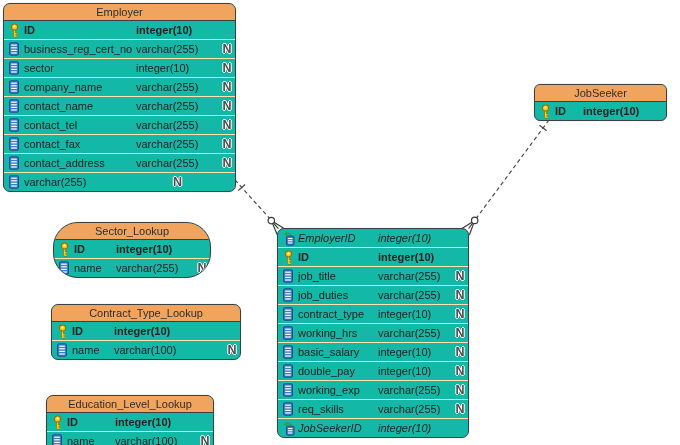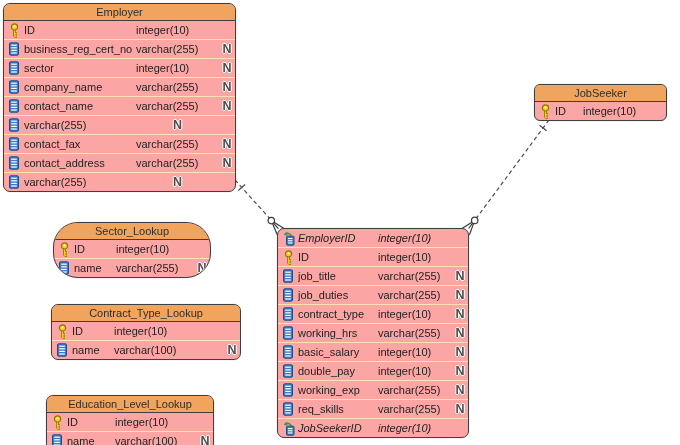--- a/index.html
+++ b/index.html
@@ -2,38 +2,38 @@
 <html><head>
 <meta charset="utf-8">
 <style>
   html,body{margin:0;padding:0;background:#ffffff;}
   body{font-family:"Liberation Sans", sans-serif;}
   .canvas{position:relative;width:680px;height:445px;background:#ffffff;overflow:hidden;}
   .connectors{position:absolute;left:0;top:0;width:680px;height:445px;z-index:1;}
   .erd-table{
     position:absolute;z-index:2;box-sizing:border-box;
     border:1.5px solid #3f3f3f;border-radius:7px;overflow:hidden;
-    background:#fca5a5;
+    background:#14b8a6;
     box-shadow:0 0 0 0.5px rgba(0,0,0,0.08);
   }
   .erd-header{
     height:16px;line-height:16px;text-align:center;
     background:#F0A45E;border-bottom:1.2px solid #3f3f3f;
     font-size:11px;color:#2e2e2e;
     white-space:nowrap;overflow:hidden;
   }
   .erd-row{
     display:grid;align-items:center;height:18px;
     grid-template-columns:20px var(--namew,80px) 1fr 16px;
     font-size:11px;color:#222;
   }
   .erd-row + .erd-row{border-top:1px solid #FFE3AE;}
   .erd-row .cicon{display:flex;align-items:center;justify-content:center;height:100%;}
   .erd-row .cname,.erd-row .ctype{white-space:nowrap;overflow:hidden;}
-  .erd-row.pk .cname,.erd-row.pk .ctype{font-weight:normal;}
+  .erd-row.pk .cname,.erd-row.pk .ctype{font-weight:bold;}
   .erd-row.fk .cname,.erd-row.fk .ctype{font-style:italic;}
   .nullable{
     font-weight:bold;font-size:12.5px;color:#4d4d4d;line-height:1;
     text-align:center;
     text-shadow:-1px 0 #fff,1px 0 #fff,0 -1px #fff,0 1px #fff;
   }
 </style>
 </head>
 <body>
 
@@ -139,20 +139,21 @@
         <div class="erd-row">
           <span class="cicon">
             <svg width="12" height="14" viewBox="0 0 12 14">
               <rect x="1.5" y="0.8" width="9" height="12.4" rx="1.2" fill="#3D7BC4" stroke="#1F4E8C" stroke-width="1"></rect>
               <rect x="3.2" y="2.6" width="5.6" height="1.2" fill="#ffffff"></rect>
               <rect x="3.2" y="5.2" width="5.6" height="1.2" fill="#ffffff"></rect>
               <rect x="3.2" y="7.8" width="5.6" height="1.2" fill="#ffffff"></rect>
               <rect x="3.2" y="10.4" width="5.6" height="1.2" fill="#ffffff"></rect>
             </svg>
           </span>
+          <span class="cname">contact_tel</span>
           <span class="ctype">varchar(255)</span>
           <span class="nullable">N</span>
         </div>
         <div class="erd-row">
           <span class="cicon">
             <svg width="12" height="14" viewBox="0 0 12 14">
               <rect x="1.5" y="0.8" width="9" height="12.4" rx="1.2" fill="#3D7BC4" stroke="#1F4E8C" stroke-width="1"></rect>
               <rect x="3.2" y="2.6" width="5.6" height="1.2" fill="#ffffff"></rect>
               <rect x="3.2" y="5.2" width="5.6" height="1.2" fill="#ffffff"></rect>
               <rect x="3.2" y="7.8" width="5.6" height="1.2" fill="#ffffff"></rect>

